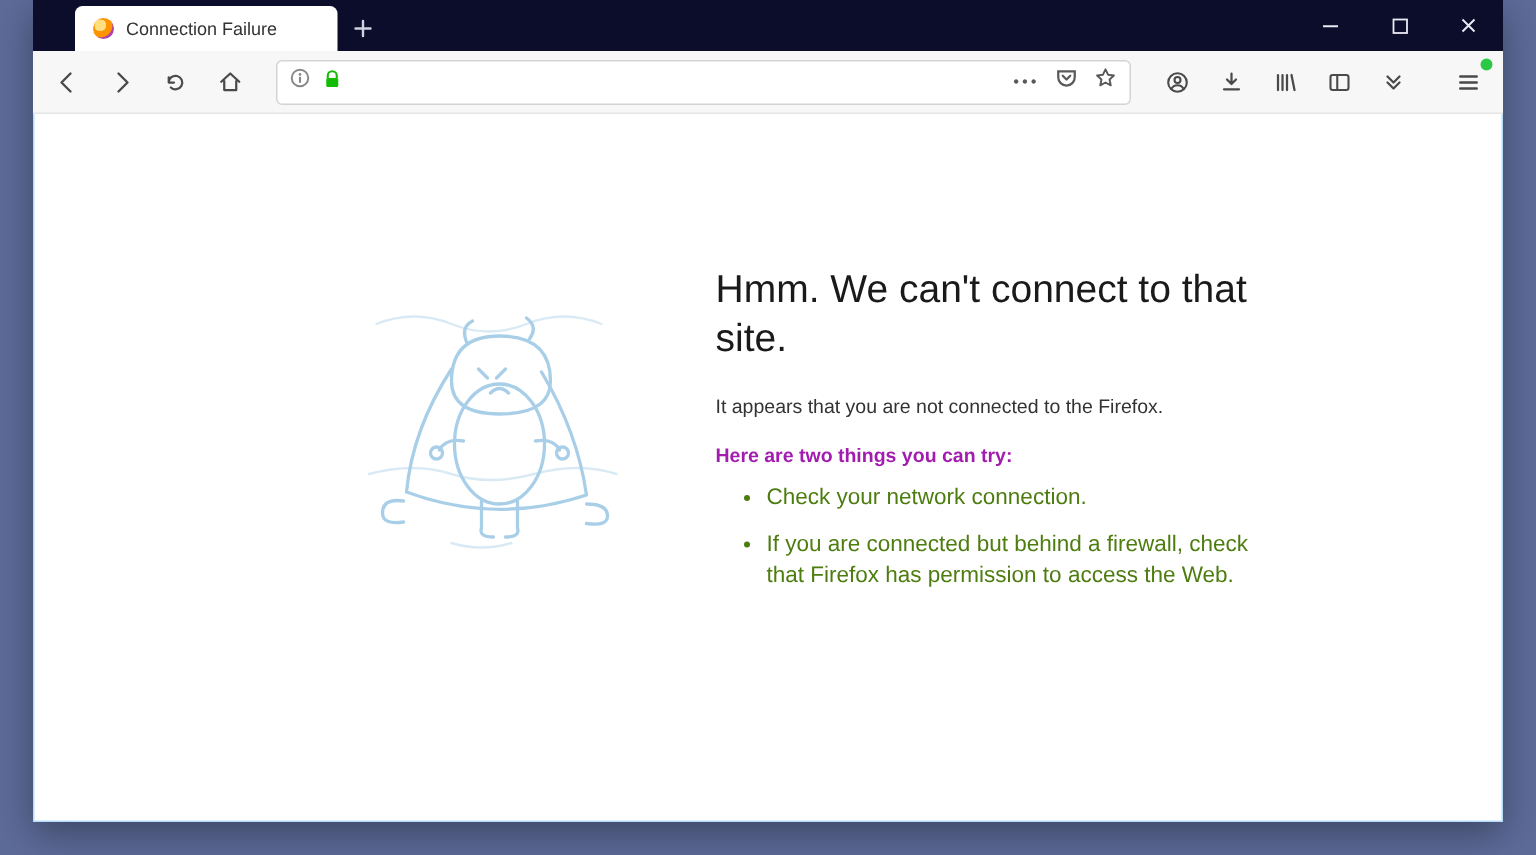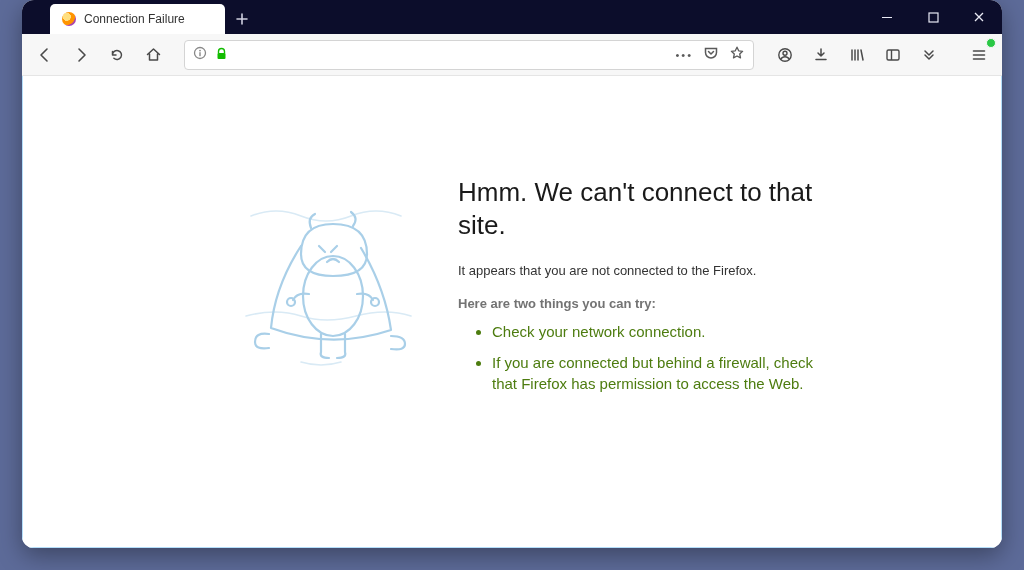--- a/index.html
+++ b/index.html
@@ -10,21 +10,21 @@
     --icon:#4a4a4a;
     --txt:#202020;
     --blue-outline:#b4defa;
   }
   html,body{margin:0;padding:0;width:1024px;height:570px;font-family:"Segoe UI",Arial,sans-serif;overflow:hidden;}
   body{background:var(--frame);}
   .window{
     position:absolute;left:22px;top:0;right:22px;bottom:22px;
     display:flex;flex-direction:column;
     box-shadow:0 8px 24px rgba(0,0,0,.35);
-    border-radius:12px;overflow:hidden;background:#fff;
+    border-radius:0;overflow:hidden;background:#fff;
   }
   
   .titlebar{height:34px;background:var(--win-dark);display:flex;align-items:flex-end;}
   .tabfill{width:28px;height:100%;}
   .tab{
     height:30px;width:175px;background:var(--tab-bg);
     border-top-left-radius:5px;border-top-right-radius:5px;
     display:flex;align-items:center;gap:8px;padding:0 12px;box-sizing:border-box;
     font-size:12px;color:#333;
   }
@@ -48,26 +48,26 @@
     flex:1;height:30px;background:#fff;border:1px solid #d4d4d4;border-radius:4px;margin:0 10px;
     display:flex;align-items:center;padding:0 8px;gap:8px;box-sizing:border-box;
   }
   .urlbar .urlspace{flex:1;}
   .pageactions{display:flex;align-items:center;gap:10px;color:#5a5a5a;}
   .menu-badge{position:relative;}
   .menu-badge::after{content:"";position:absolute;top:-2px;right:-2px;width:8px;height:8px;border-radius:50%;background:#2ac845;border:1.5px solid #f7f7f7;}
 
   
   .content{flex:1;border:1px solid var(--blue-outline);border-top:none;background:#fff;box-sizing:border-box;position:relative;}
-  .err-wrap{display:flex;gap:37px;padding:100px 0 0 218px;box-sizing:border-box;width:100%;}
+  .err-wrap{display:flex;gap:56px;padding:100px 0 0 218px;box-sizing:border-box;width:100%;}
   .illus{flex:0 0 180px;height:210px;}
   .txtcol{flex:0 0 360px;color:#202020;}
   h1.msg{font-size:26px;font-weight:400;margin:0 0 22px 0;line-height:1.25;color:#1a1a1a;}
   p.sub{font-size:13px;margin:0 0 18px 0;color:#333;}
-  p.try{font-size:13px;font-weight:700;margin:0 0 10px 0;color:#737373;}
+  p.try{font-size:13px;font-weight:700;margin:0 0 10px 0;color:#a21caf;}
   ul.tips{margin:0;padding-left:34px;font-size:15px;color:#4d7c0f;}
   ul.tips li{margin-bottom:10px;line-height:1.4;}
 
   .illus svg{width:100%;height:100%;}
   .stroke{fill:none;stroke:#a9cfe8;stroke-width:2.2;stroke-linecap:round;stroke-linejoin:round;}
   .thin{fill:none;stroke:#d9eaf5;stroke-width:1.6;stroke-linecap:round;}
 </style>
 </head>
 <body>
 

